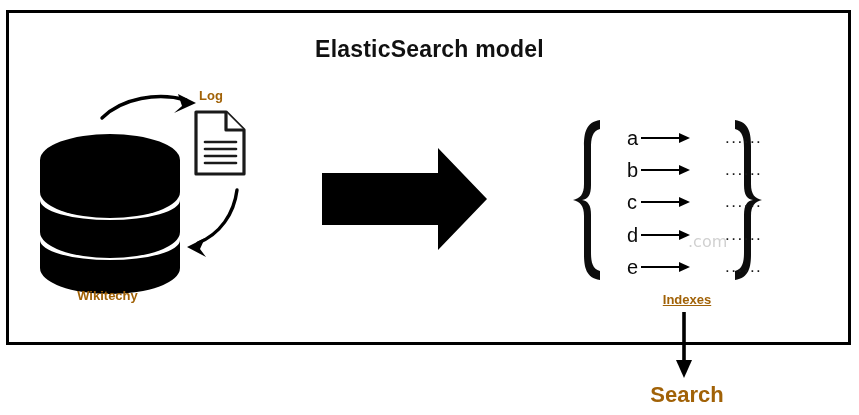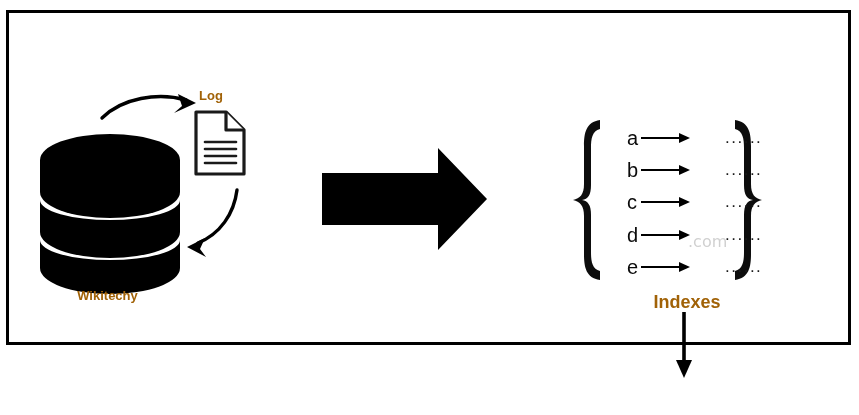--- a/index.html
+++ b/index.html
@@ -60,21 +60,22 @@
     top: 88px;
     width: 70px;
     text-align: center;
     font-size: 13px;
   }
   .lbl-indexes {
     left: 607px;
     top: 292px;
     width: 160px;
     text-align: center;
-    font-size: 18px;
+    font-size: 13px;
+    text-decoration: underline;
   }
   .lbl-search {
     left: 607px;
     top: 382px;
     width: 160px;
     text-align: center;
     font-size: 22px;
     font-weight: bold;
   }
   .svg-layer {
@@ -138,20 +139,21 @@
     font-family: "DejaVu Sans", sans-serif;
   }
 </style>
 </head>
 <body>
 
 <div id="stage">
 
   <div class="frame"></div>
 
+  <div class="title">ElasticSearch model</div>
 
   <svg class="svg-layer" viewBox="0 0 859 415" xmlns="http://www.w3.org/2000/svg">
 
     <g>
 
       <path d="M40,160 a70,26 0 0,1 140,0 L180,192 a70,26 0 0,1 -140,0 Z" fill="#000000"></path>
 
       <path d="M40,200 a70,20 0 0,0 140,0 L180,232 a70,26 0 0,1 -140,0 Z" fill="#000000"></path>
 
       <path d="M40,240 a70,20 0 0,0 140,0 L180,268 a70,26 0 0,1 -140,0 Z" fill="#000000"></path>
@@ -263,14 +265,15 @@
     <span class="idx-dots">......</span>
   </div>
 
   <div class="watermark">
     <span class="wm-sub">.com</span>
   </div>
 
   <div class="label lbl-database">Wikitechy</div>
   <div class="label lbl-log">Log</div>
   <div class="label lbl-indexes">Indexes</div>
+  <div class="label lbl-search">Search</div>
 
 </div>
 
 </body></html>

